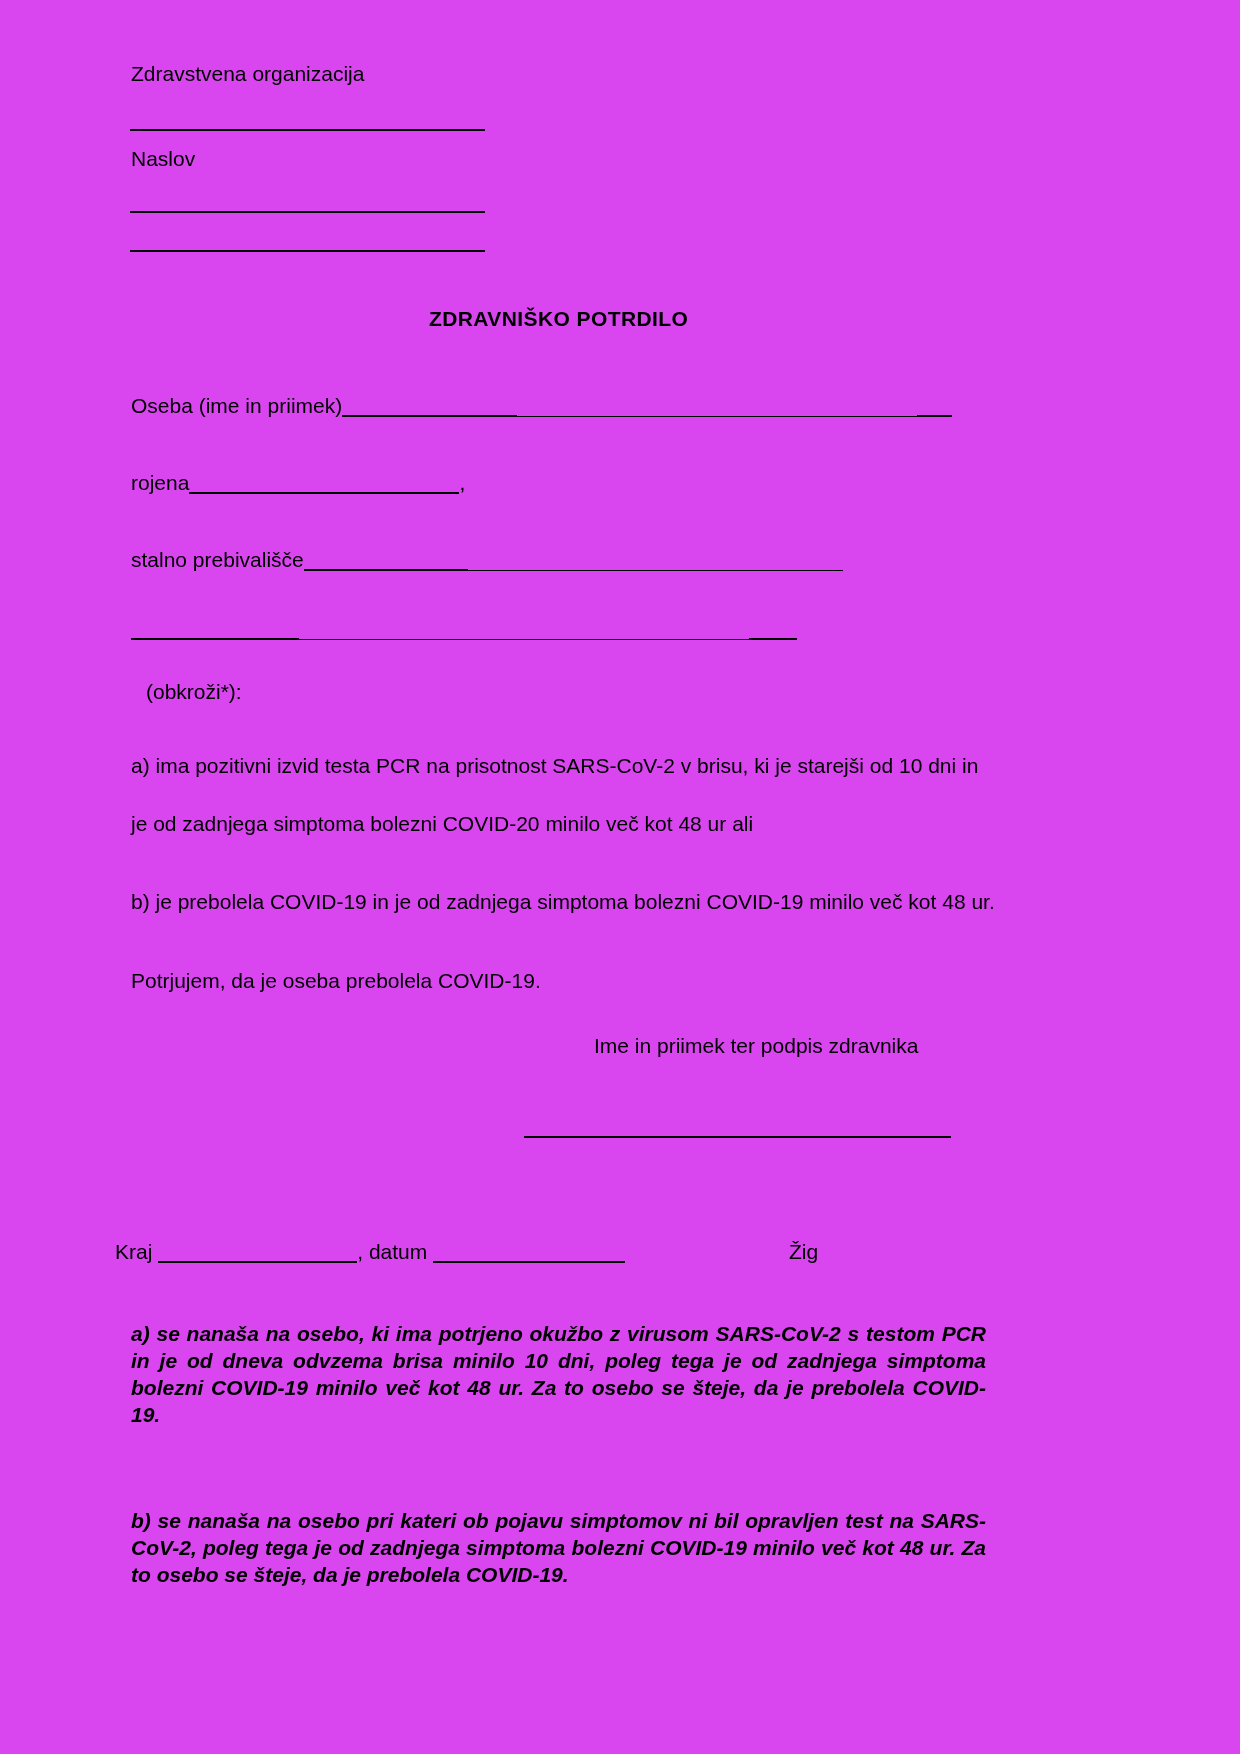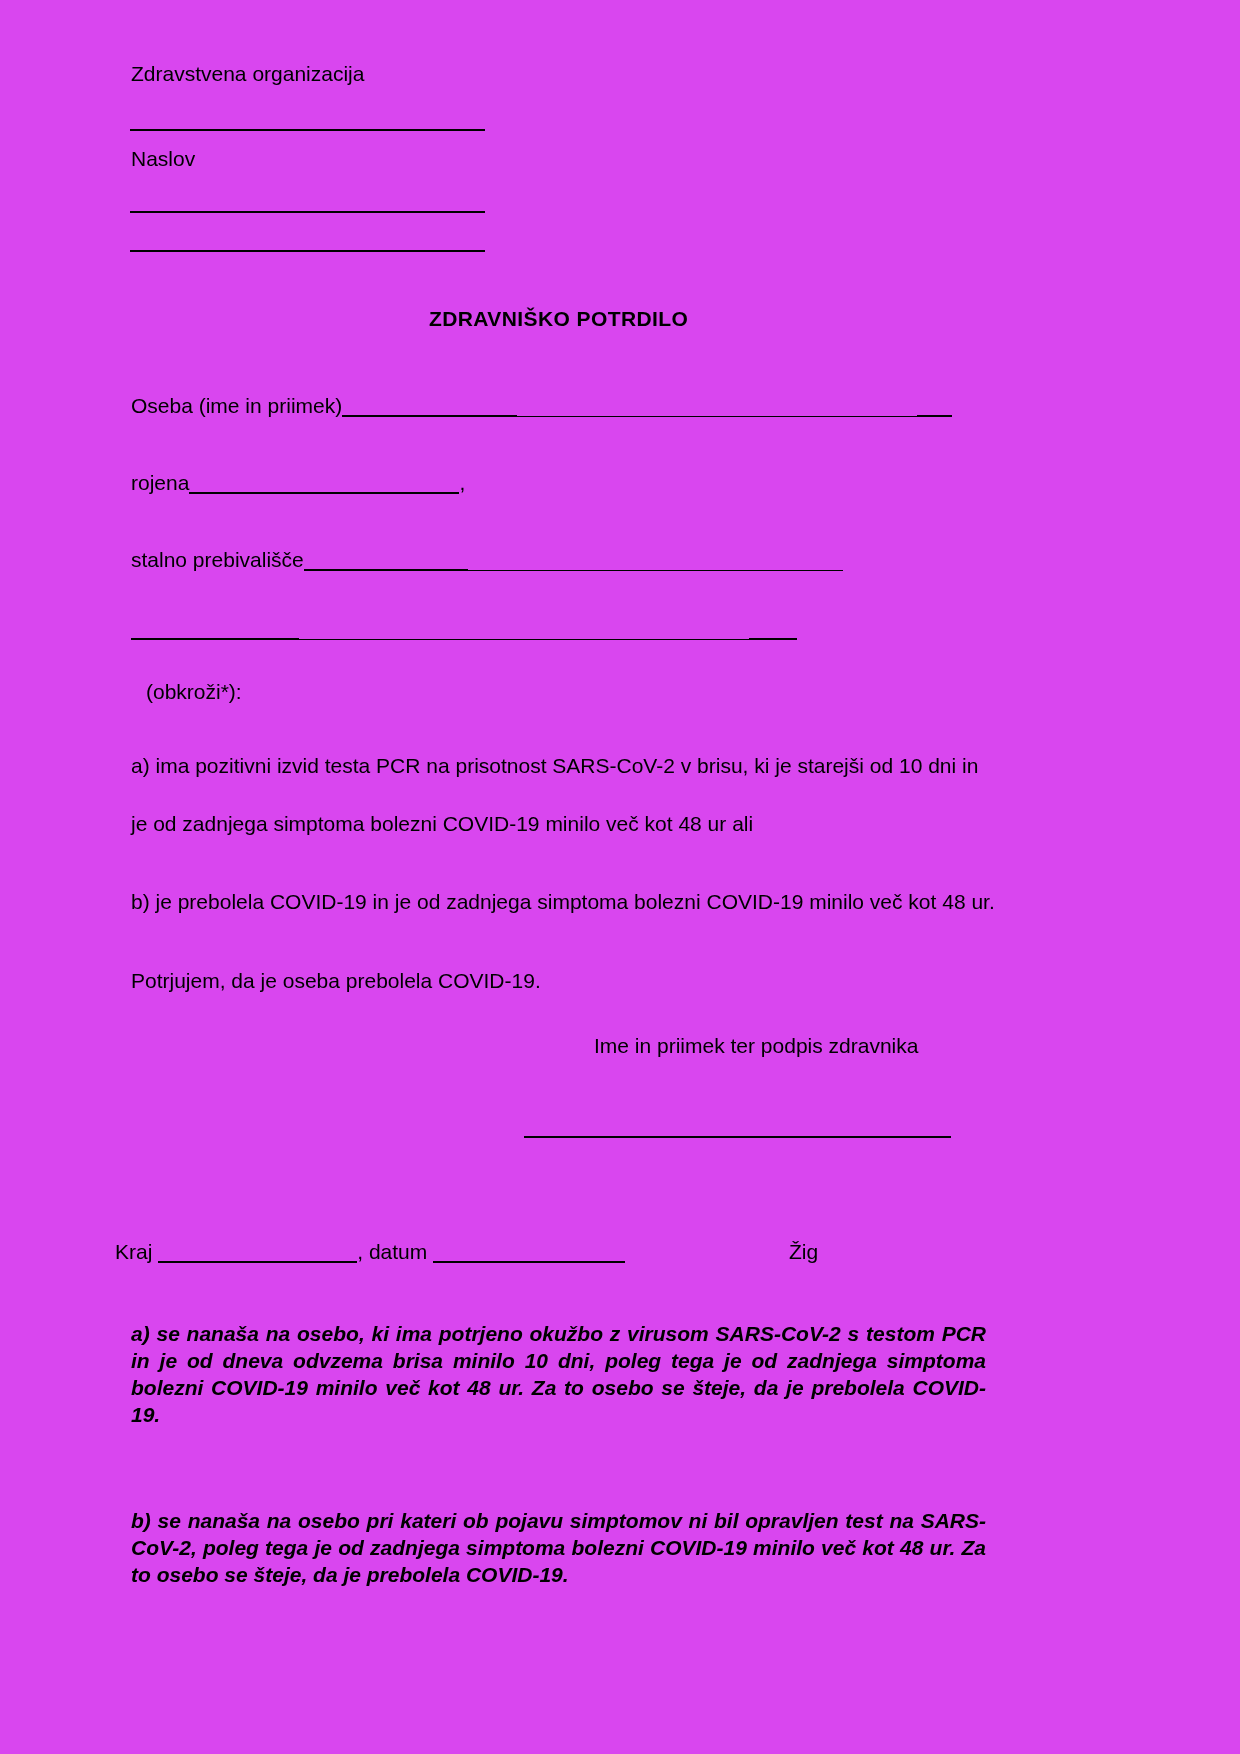--- a/index.html
+++ b/index.html
@@ -104,21 +104,21 @@
   </div>
 
   <div class="blank-wrap" style="left:131px; top:615px;">
     <span class="blank" style="width:168px;"></span><span class="blank thinline" style="width:450px;"></span><span class="blank" style="width:48px;"></span>
   </div>
 
   <div class="txt" style="left:146px; top:678px;">(obkroži*):</div>
 
   <div class="para" style="left:131px; top:752px;">a) ima pozitivni izvid testa PCR na prisotnost SARS-CoV-2 v brisu, ki je starejši od 10 dni in</div>
 
-  <div class="para" style="left:131px; top:810px;">je od zadnjega simptoma bolezni COVID-19 minilo več kot 48 ur ali</div>
+  <div class="para" style="left:131px; top:810px;">je od zadnjega simptoma bolezni COVID-20 minilo več kot 48 ur ali</div>
 
   <div class="para" style="left:131px; top:888px;text-align:right;">b) je prebolela COVID-19 in je od zadnjega simptoma bolezni COVID-19 minilo več kot 48 ur.</div>
 
   <div class="para" style="left:131px; top:955px;margin-top:12px;">Potrjujem, da je oseba prebolela COVID-19.</div>
 
   <div class="txt" style="left:594px; top:1032px;">Ime in priimek ter podpis zdravnika</div>
 
   <div class="rule thin" style="left:524px; top:1136px; width:427px;"></div>
 
   <div class="blank-wrap" style="left:115px; top:1238px;">

